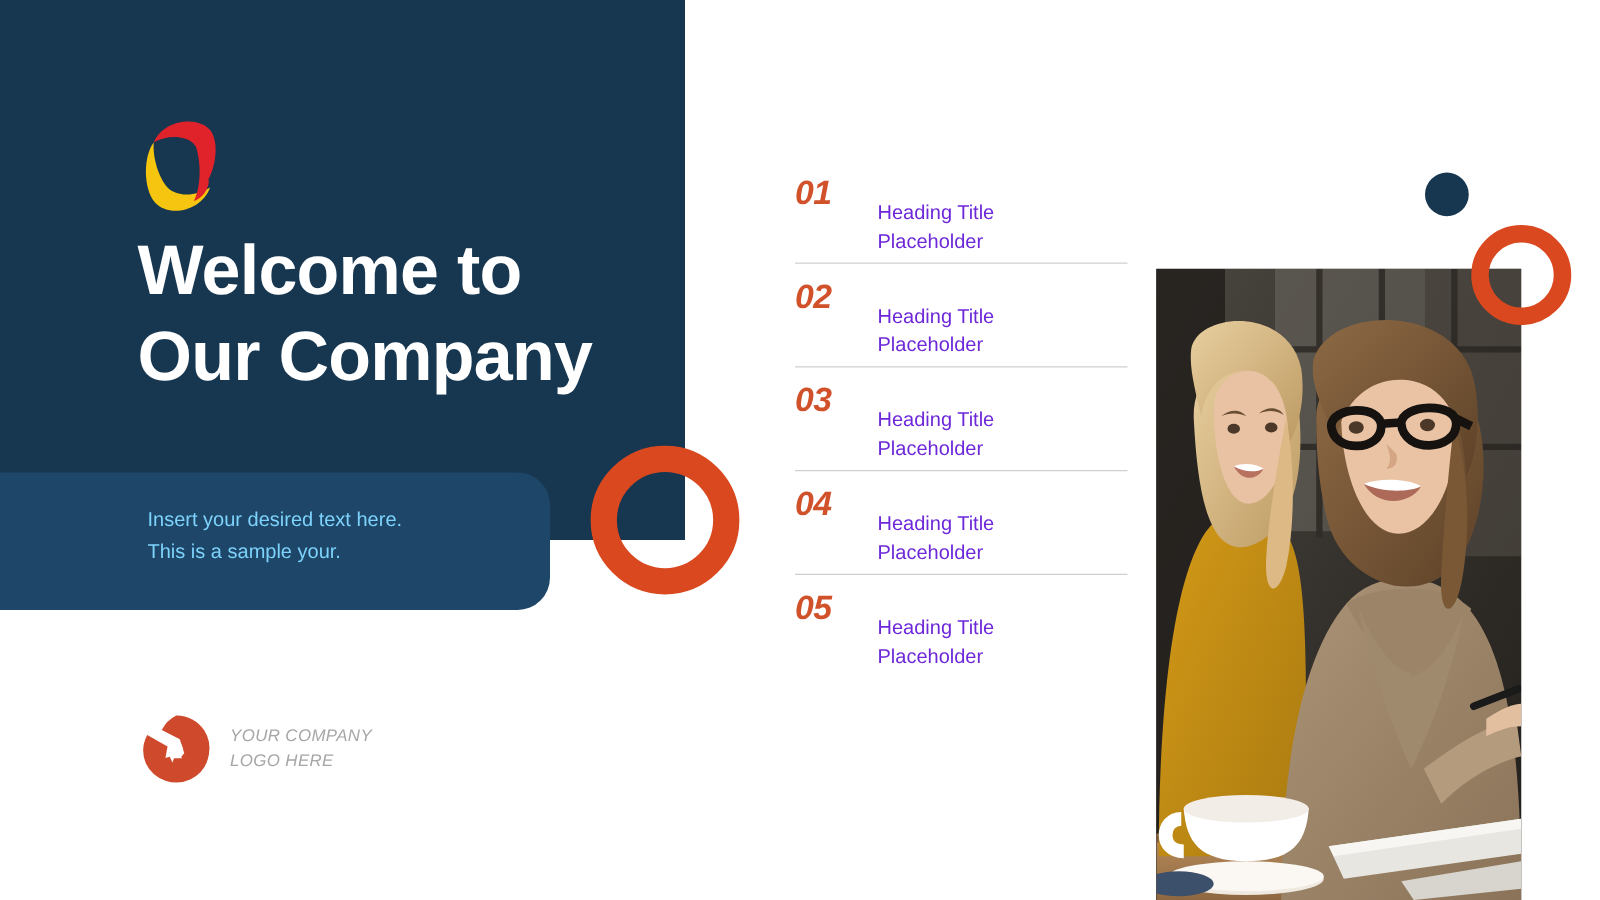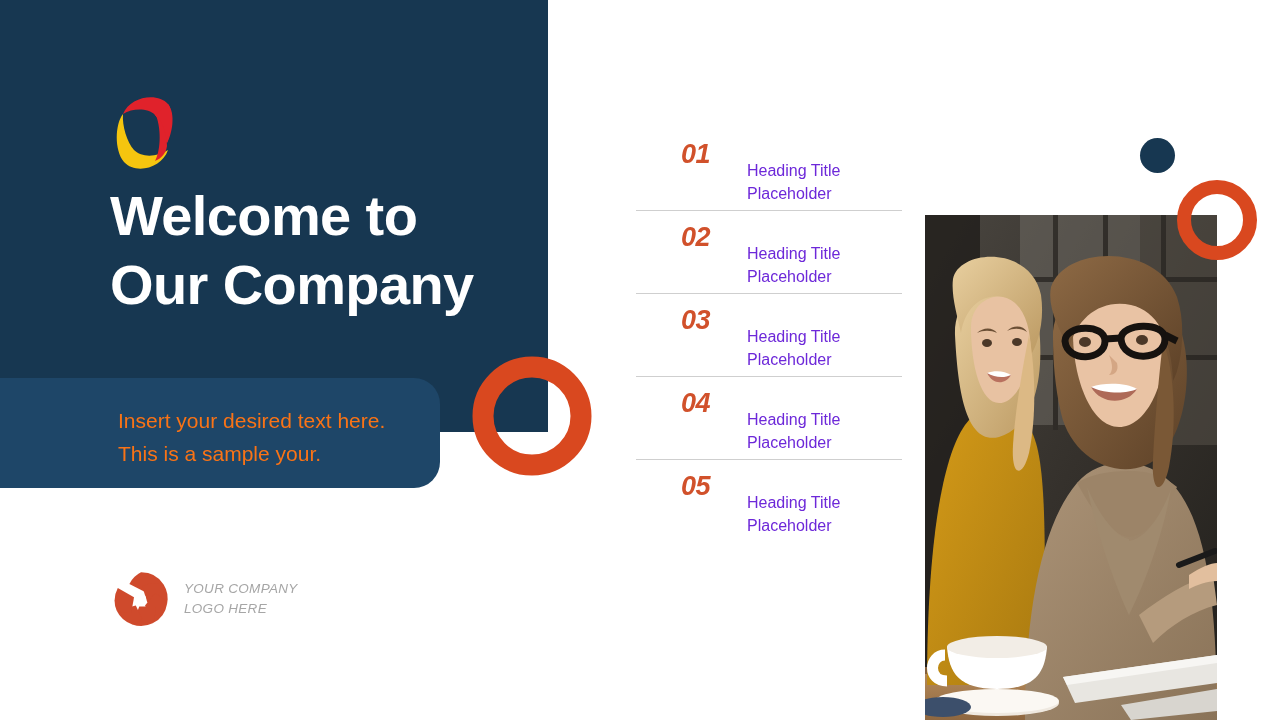--- a/index.html
+++ b/index.html
@@ -60,22 +60,22 @@
     width: 440px;
     height: 110px;
     background: #1e4668;
     border-top-right-radius: 26px;
     border-bottom-right-radius: 26px;
     box-sizing: border-box;
     padding: 27px 0 0 118px;
   }
   .subtitle-bar .st {
     display: block;
-    color: #f97316;
-    font-size: 21px;
+    color: #7dd3fc;
+    font-size: 16px;
     line-height: 1.55;
     white-space: nowrap;
   }
 
   
   .ring-big {
     position: absolute;
     left: 472px;
     top: 356px;
     width: 120px;
@@ -119,21 +119,20 @@
   }
   .list-item.sep { border-bottom: 1px solid #cfcfcf; }
   .item-num {
     flex: 0 0 66px;
     color: #d1512b;
     font-size: 27px;
     font-weight: 700;
     font-style: italic;
     line-height: 1.05;
     letter-spacing: -0.5px;
-    margin-left: 45px;
   }
   .item-title {
     color: #6d28d9;
     font-size: 16px;
     line-height: 1.42;
     padding-top: 2px;
     margin-top: 18px;
   }
   .item-title span { display: block; white-space: nowrap; }
 

